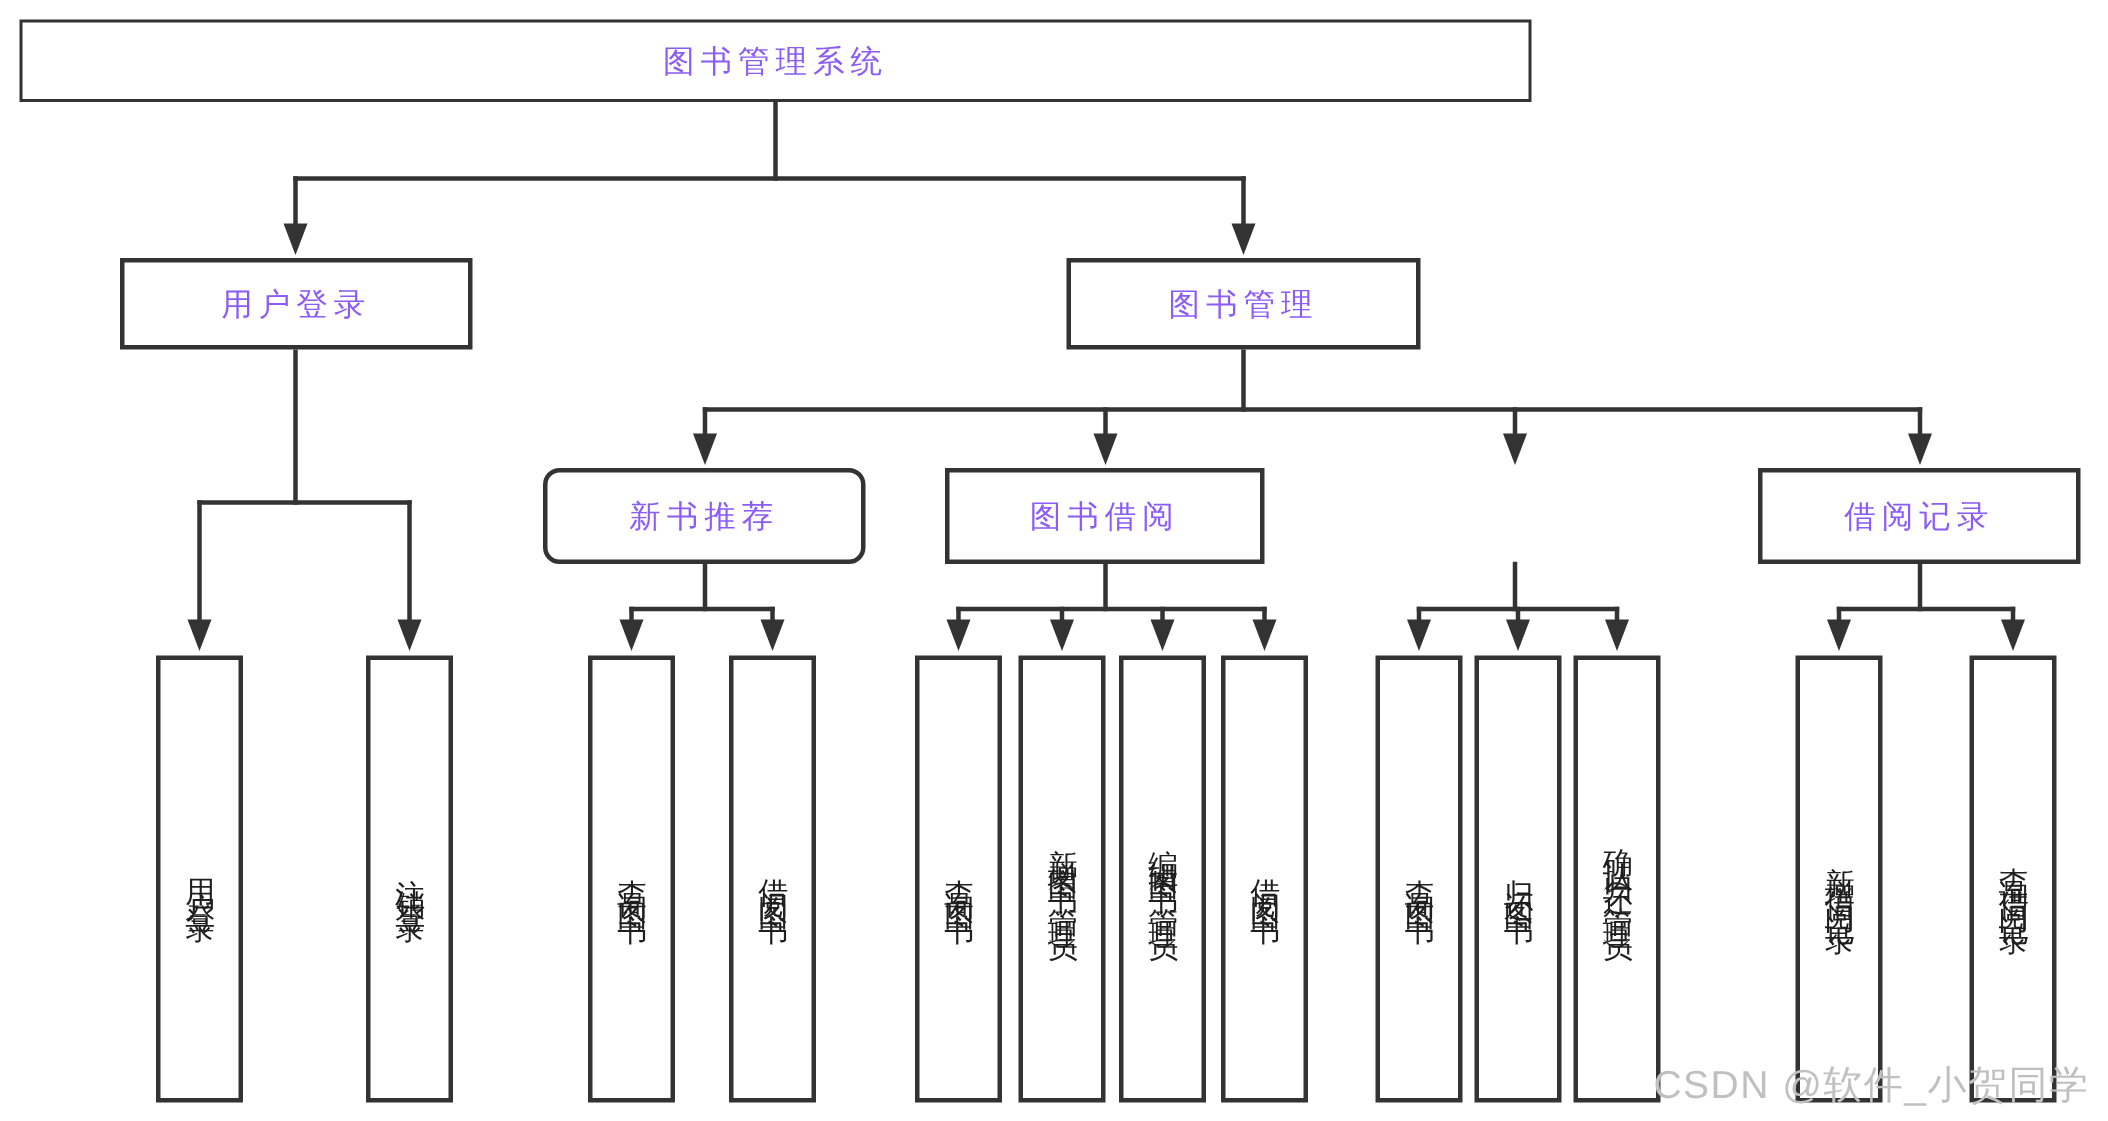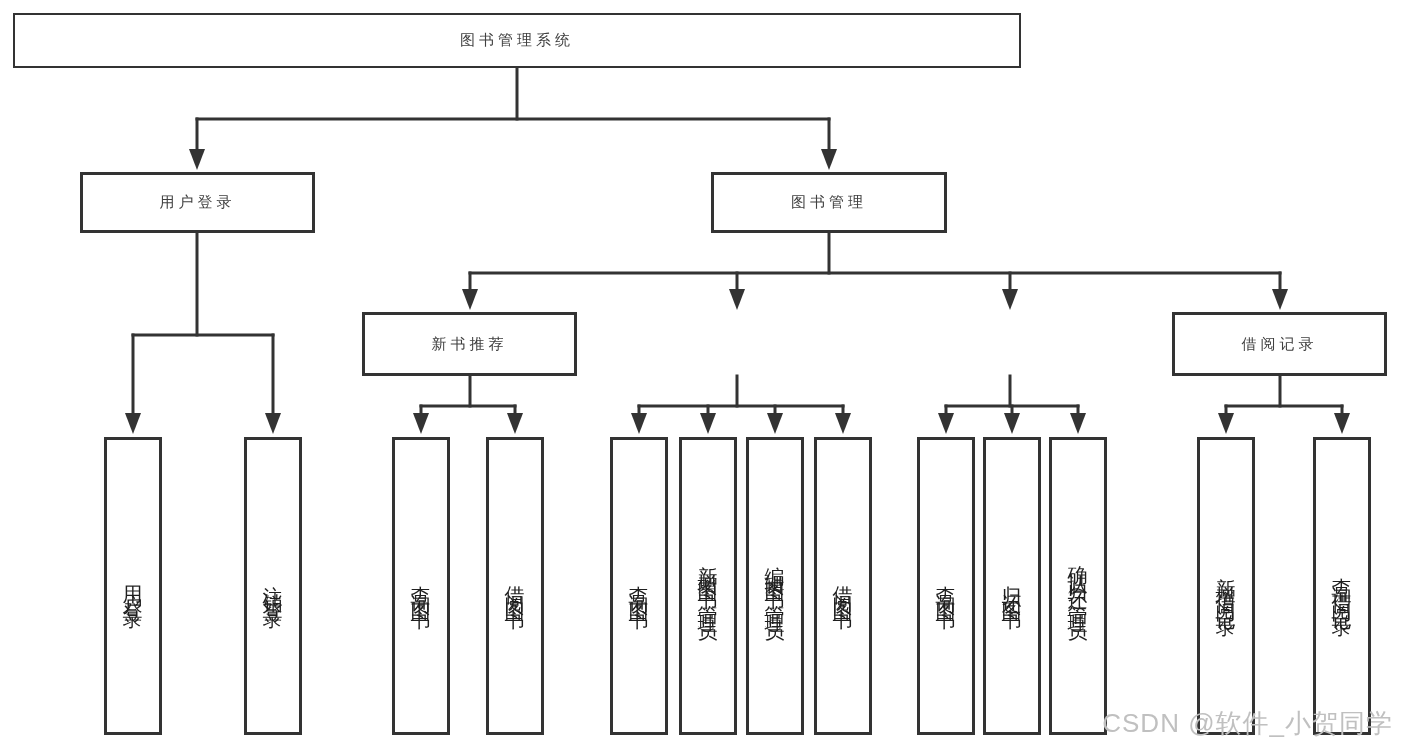--- a/index.html
+++ b/index.html
@@ -8,21 +8,21 @@
     font-family:"Liberation Sans","DejaVu Sans",sans-serif;
     color:#1f1f1f;
   }
   .diagram{position:absolute;inset:0;width:1405px;height:747px;}
   #connectors{position:absolute;left:0;top:0;z-index:1;}
   .node{
     position:absolute;z-index:2;box-sizing:border-box;
     border:3px solid #333333;background:#ffffff;
     display:flex;align-items:center;justify-content:center;
   }
-  .h .label{font-size:15px;letter-spacing:4px;white-space:nowrap;color:#404040;}
+  .h .label{font-size:21px;letter-spacing:4px;white-space:nowrap;color:#8b5cf6;}
   .root{left:13px;top:13px;width:1008px;height:55px;border-width:2px;}
   .lvl2{top:172px;height:61px;}
   .lvl3{top:312px;height:64px;}
   .leaf{top:437px;width:58px;height:298px;}
   .leaf .label{
     writing-mode:vertical-rl;text-orientation:mixed;
     font-size:20px;letter-spacing:8px;line-height:1;color:#1f1f1f;
   }
   .watermark{
     position:absolute;z-index:3;right:12px;bottom:6px;
@@ -93,22 +93,25 @@
     <span class="label">图书管理系统</span>
   </div>
 
   <div class="node h lvl2" style="left:80px;width:235px;">
     <span class="label">用户登录</span>
   </div>
   <div class="node h lvl2" style="left:711px;width:236px;">
     <span class="label">图书管理</span>
   </div>
 
-  <div class="node h lvl3" style="left:362px;width:215px;">
+  <div class="node h lvl3" style="left:362px;width:215px;border-radius:11px;">
     <span class="label">新书推荐</span>
+  </div>
+  <div class="node h lvl3" style="left:630px;width:213px;">
+    <span class="label">图书借阅</span>
   </div>
   <div class="node h lvl3" style="left:1172px;width:215px;">
     <span class="label">借阅记录</span>
   </div>
 
   <div class="node leaf" style="left:104px;">
     <span class="label">用户登录</span>
   </div>
   <div class="node leaf" style="left:244px;">
     <span class="label">注销登录</span>

